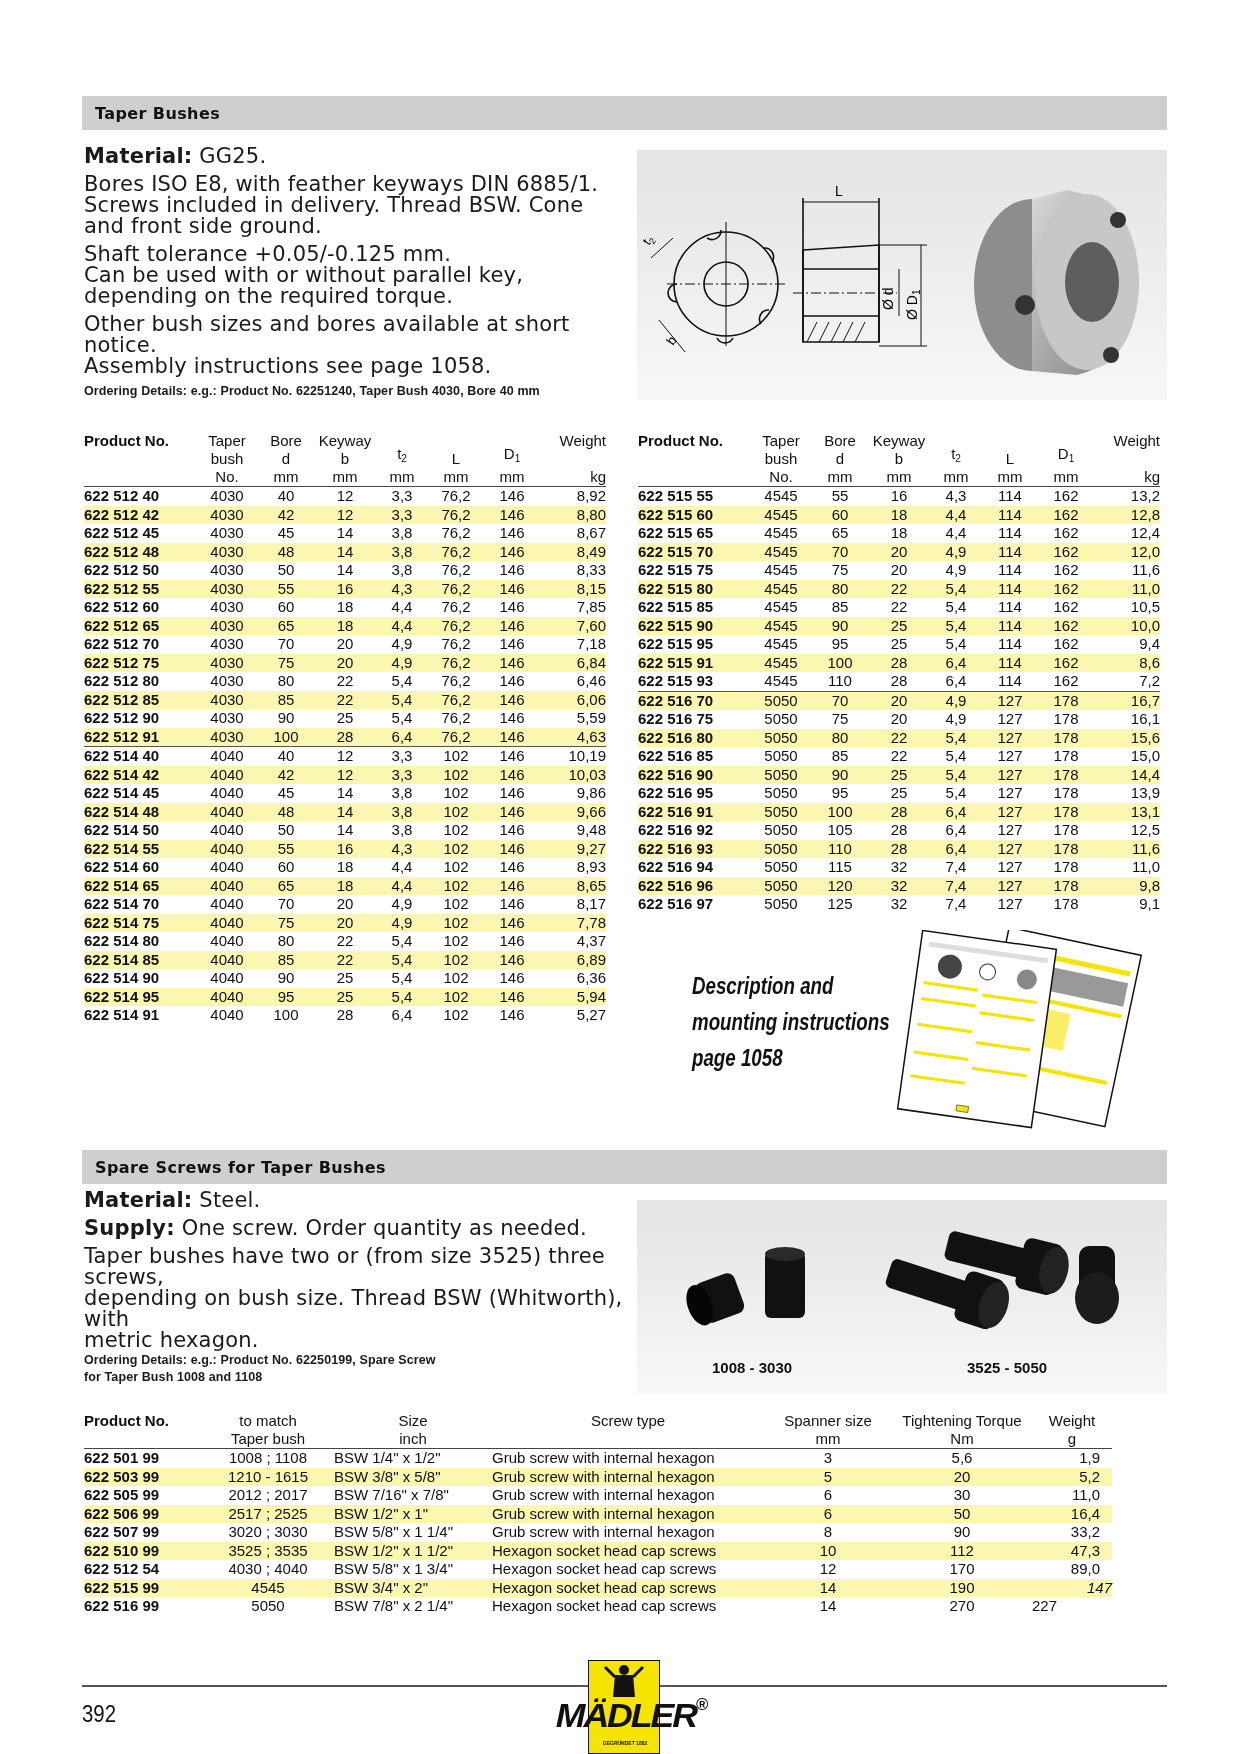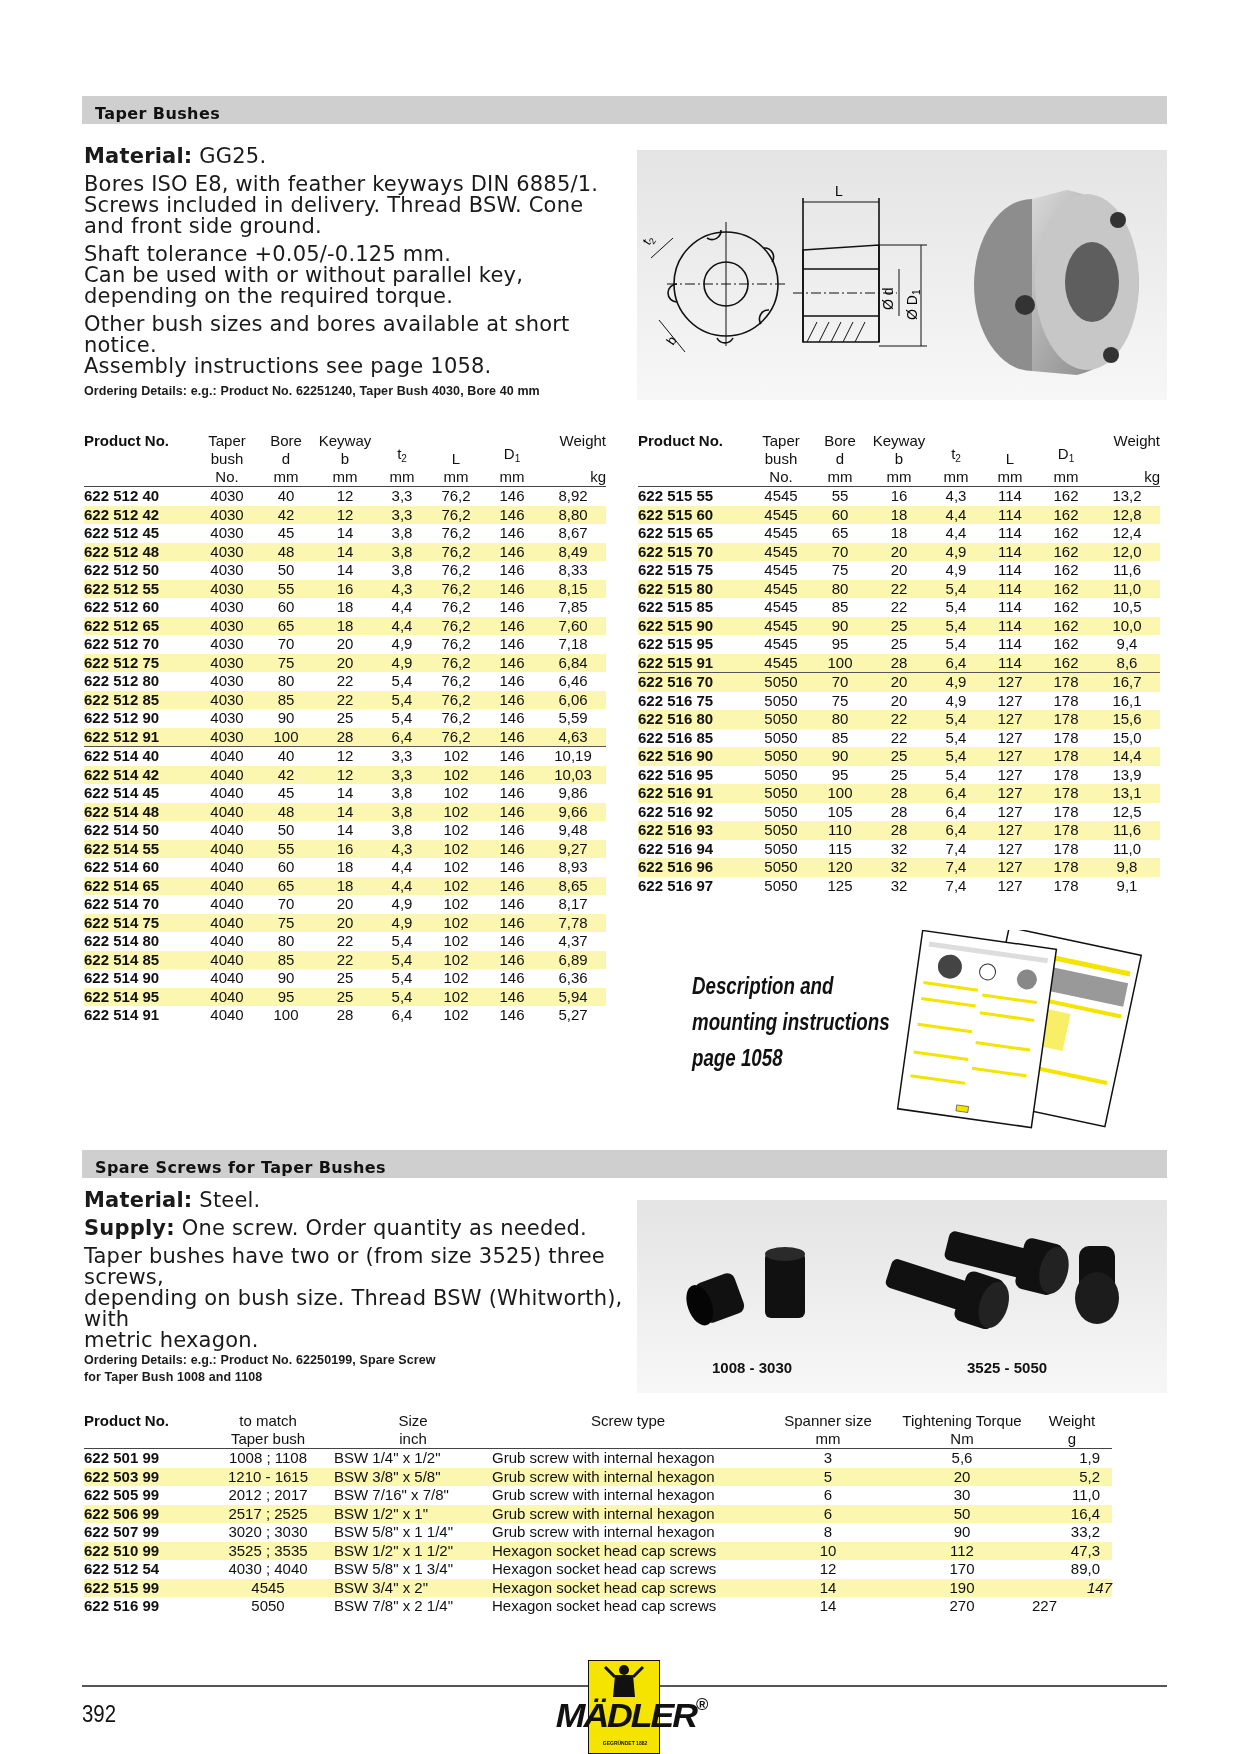--- a/index.html
+++ b/index.html
@@ -3,40 +3,40 @@
 <meta charset="utf-8">
 <style>
   html, body { margin: 0; padding: 0; }
   body {
     width: 1240px; height: 1754px; position: relative; overflow: hidden;
     background: #ffffff; color: #111;
     font-family: "DejaVu Sans", "Liberation Sans", sans-serif;
   }
   .abs { position: absolute; }
   .titlebar {
-    position: absolute; left: 82px; width: 1085px; height: 28px;
+    position: absolute; left: 82px; width: 1085px; height: 34px;
     background: #cfcfcf; box-sizing: border-box; padding-left: 13px;
     font-weight: bold; font-size: 16px; line-height: 36px; letter-spacing: 0.4px; color: #111;
   }
   .body-text { font-size: 21px; line-height: 21px; letter-spacing: 0.2px; color: #1a1a1a; }
   .body-text p { margin: 0 0 7px 0; }
   .lbl { font-weight: bold; }
   .order { font-family: "Liberation Sans", sans-serif; font-size: 12.5px; font-weight: bold; color: #1a1a1a; letter-spacing: 0.1px; }
   .panel { background: linear-gradient(#e4e4e4, #f7f7f7); }
 
   table.prod { border-collapse: collapse; font-family: "Liberation Sans", sans-serif; font-size: 15px; color: #111; }
   table.prod th {
     font-weight: normal; font-size: 15px; line-height: 18px; vertical-align: bottom;
     padding: 0; border-bottom: 1.5px solid #444; text-align: center;
   }
   table.prod th.pn { text-align: left; font-weight: bold; vertical-align: top; }
   table.prod th.w { text-align: right; }
   table.prod td { padding: 0; height: 18.5px; line-height: 18.5px; text-align: center; }
   table.prod td.pn { text-align: left; font-weight: bold; }
-  table.prod td.w { text-align: center; }
+  table.prod td.w { text-align: right; }
   table.prod tr.hl td { background: #fbf6b0; }
   table.prod tr.grp td { border-top: 1.5px solid #555; }
   sub { font-size: 10px; vertical-align: -3px; }
 
   .desc-text {
     font-family: "Liberation Sans", sans-serif; font-style: italic; font-weight: bold;
     font-size: 24px; line-height: 36px; transform: scaleX(0.78); transform-origin: left top; color: #111;
   }
   .footer-rule { position: absolute; left: 82px; width: 1085px; top: 1685px; height: 1.5px; background: #555; }
   .pageno { position: absolute; left: 82px; top: 1700px; font-family: "Liberation Sans", sans-serif; font-size: 24px; transform: scaleX(0.85); transform-origin: left top; }
@@ -550,20 +550,30 @@
       </tr>
       <tr class="hl">
         <td class="pn">622 515 91</td>
         <td>4545</td>
         <td>100</td>
         <td>28</td>
         <td>6,4</td>
         <td>114</td>
         <td>162</td>
         <td class="w">8,6</td>
+      </tr>
+      <tr>
+        <td class="pn">622 515 93</td>
+        <td>4545</td>
+        <td>110</td>
+        <td>28</td>
+        <td>6,4</td>
+        <td>114</td>
+        <td>162</td>
+        <td class="w">7,2</td>
       </tr>
       <tr class="hl grp">
         <td class="pn">622 516 70</td>
         <td>5050</td>
         <td>70</td>
         <td>20</td>
         <td>4,9</td>
         <td>127</td>
         <td>178</td>
         <td class="w">16,7</td>

